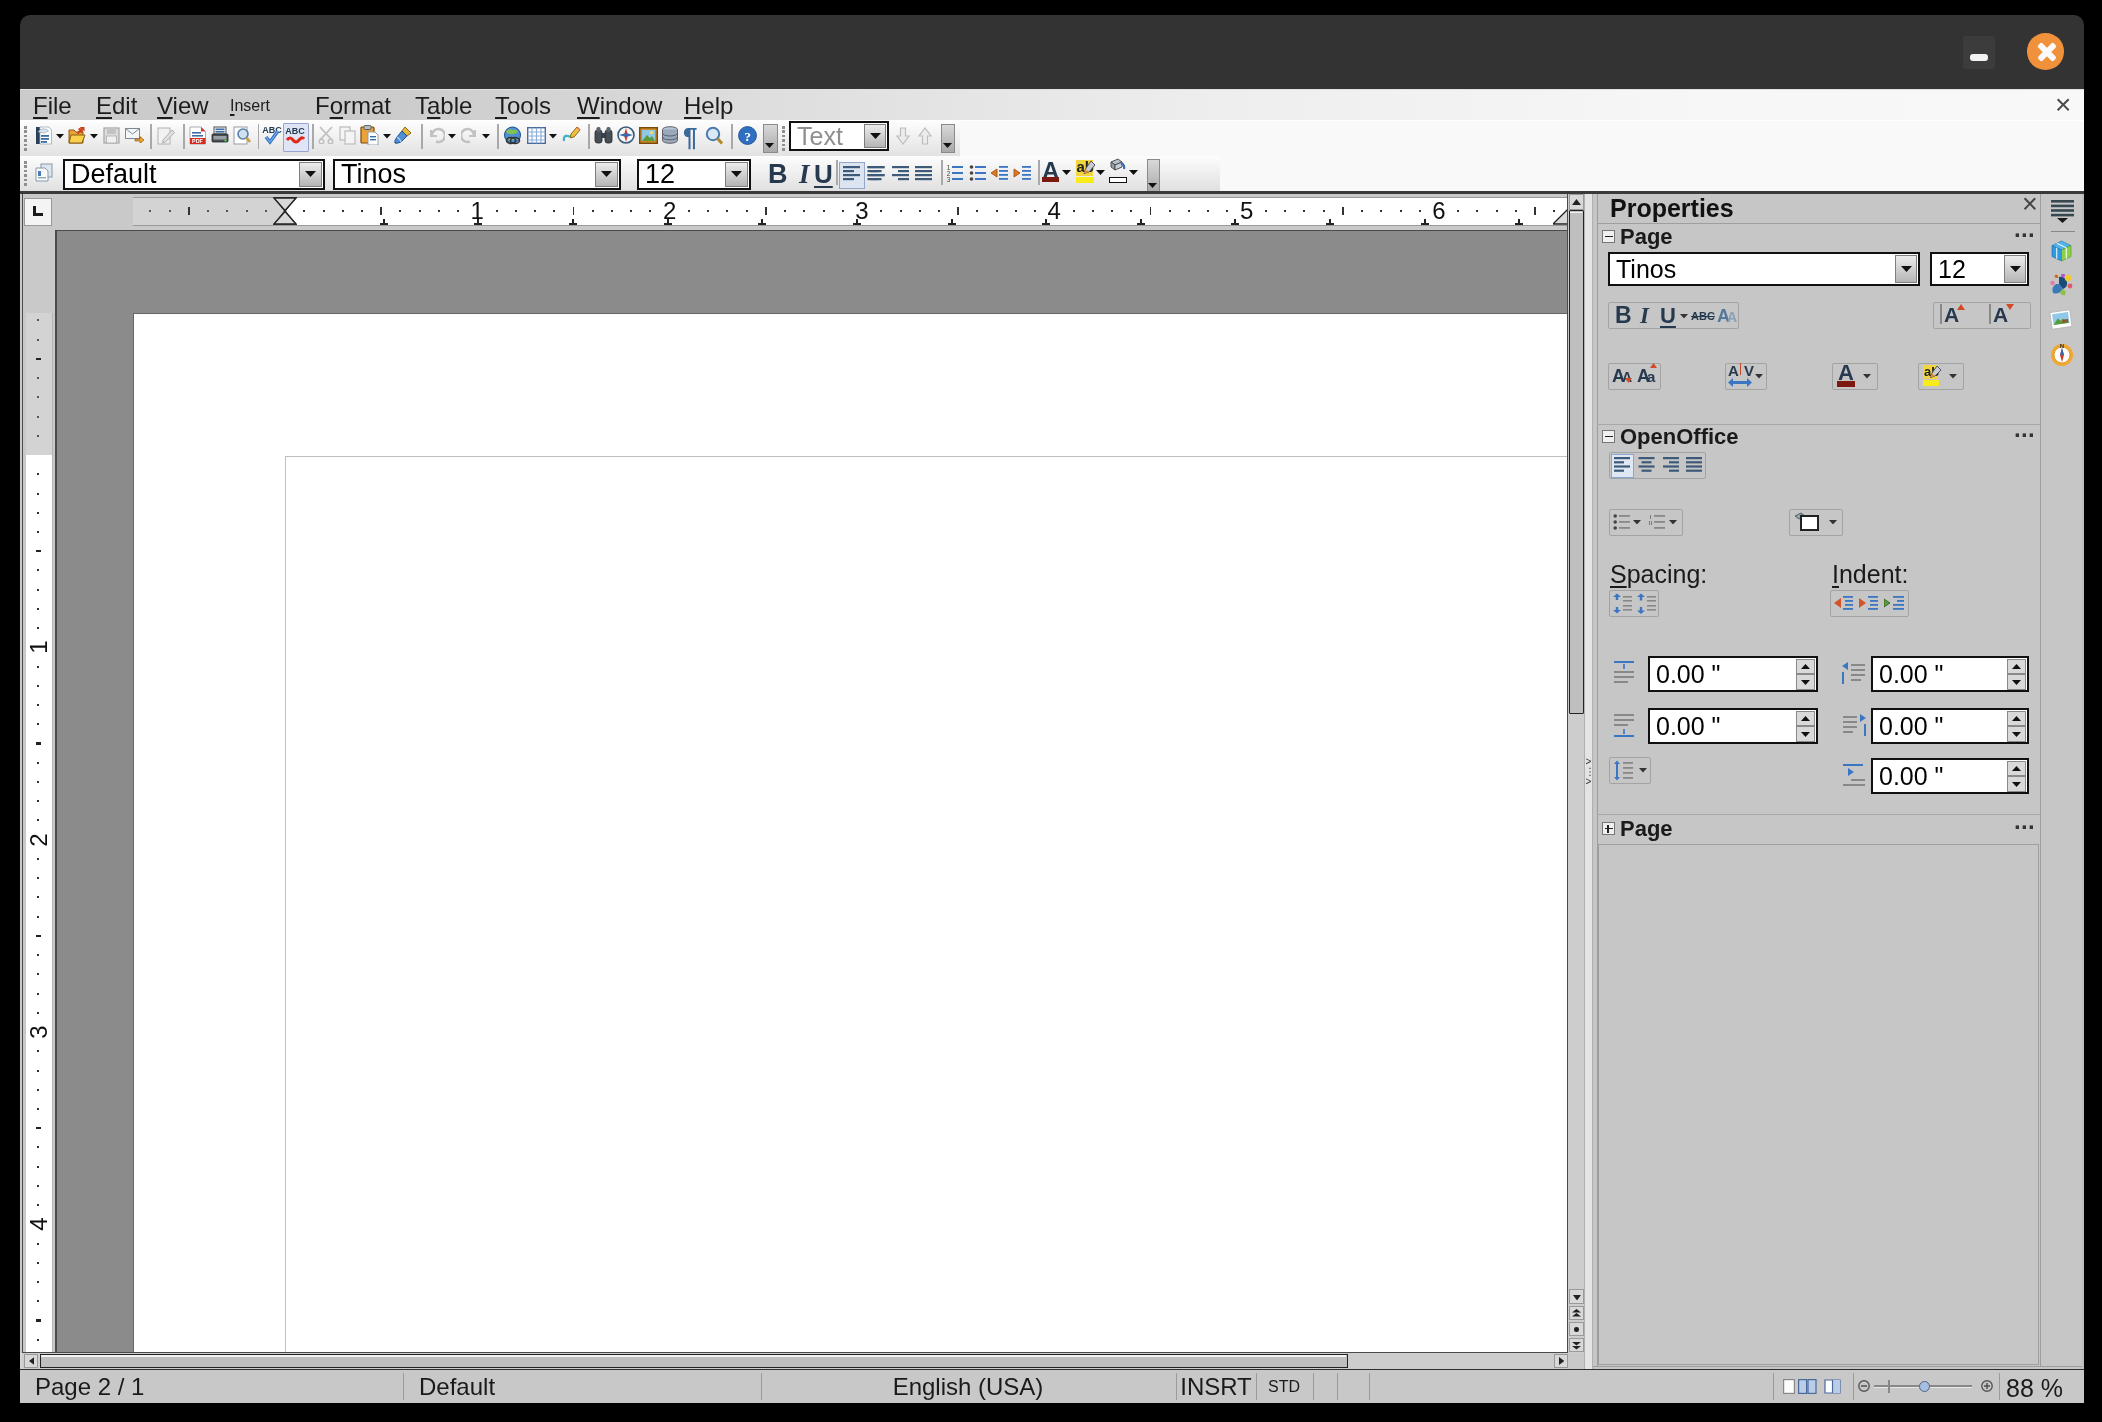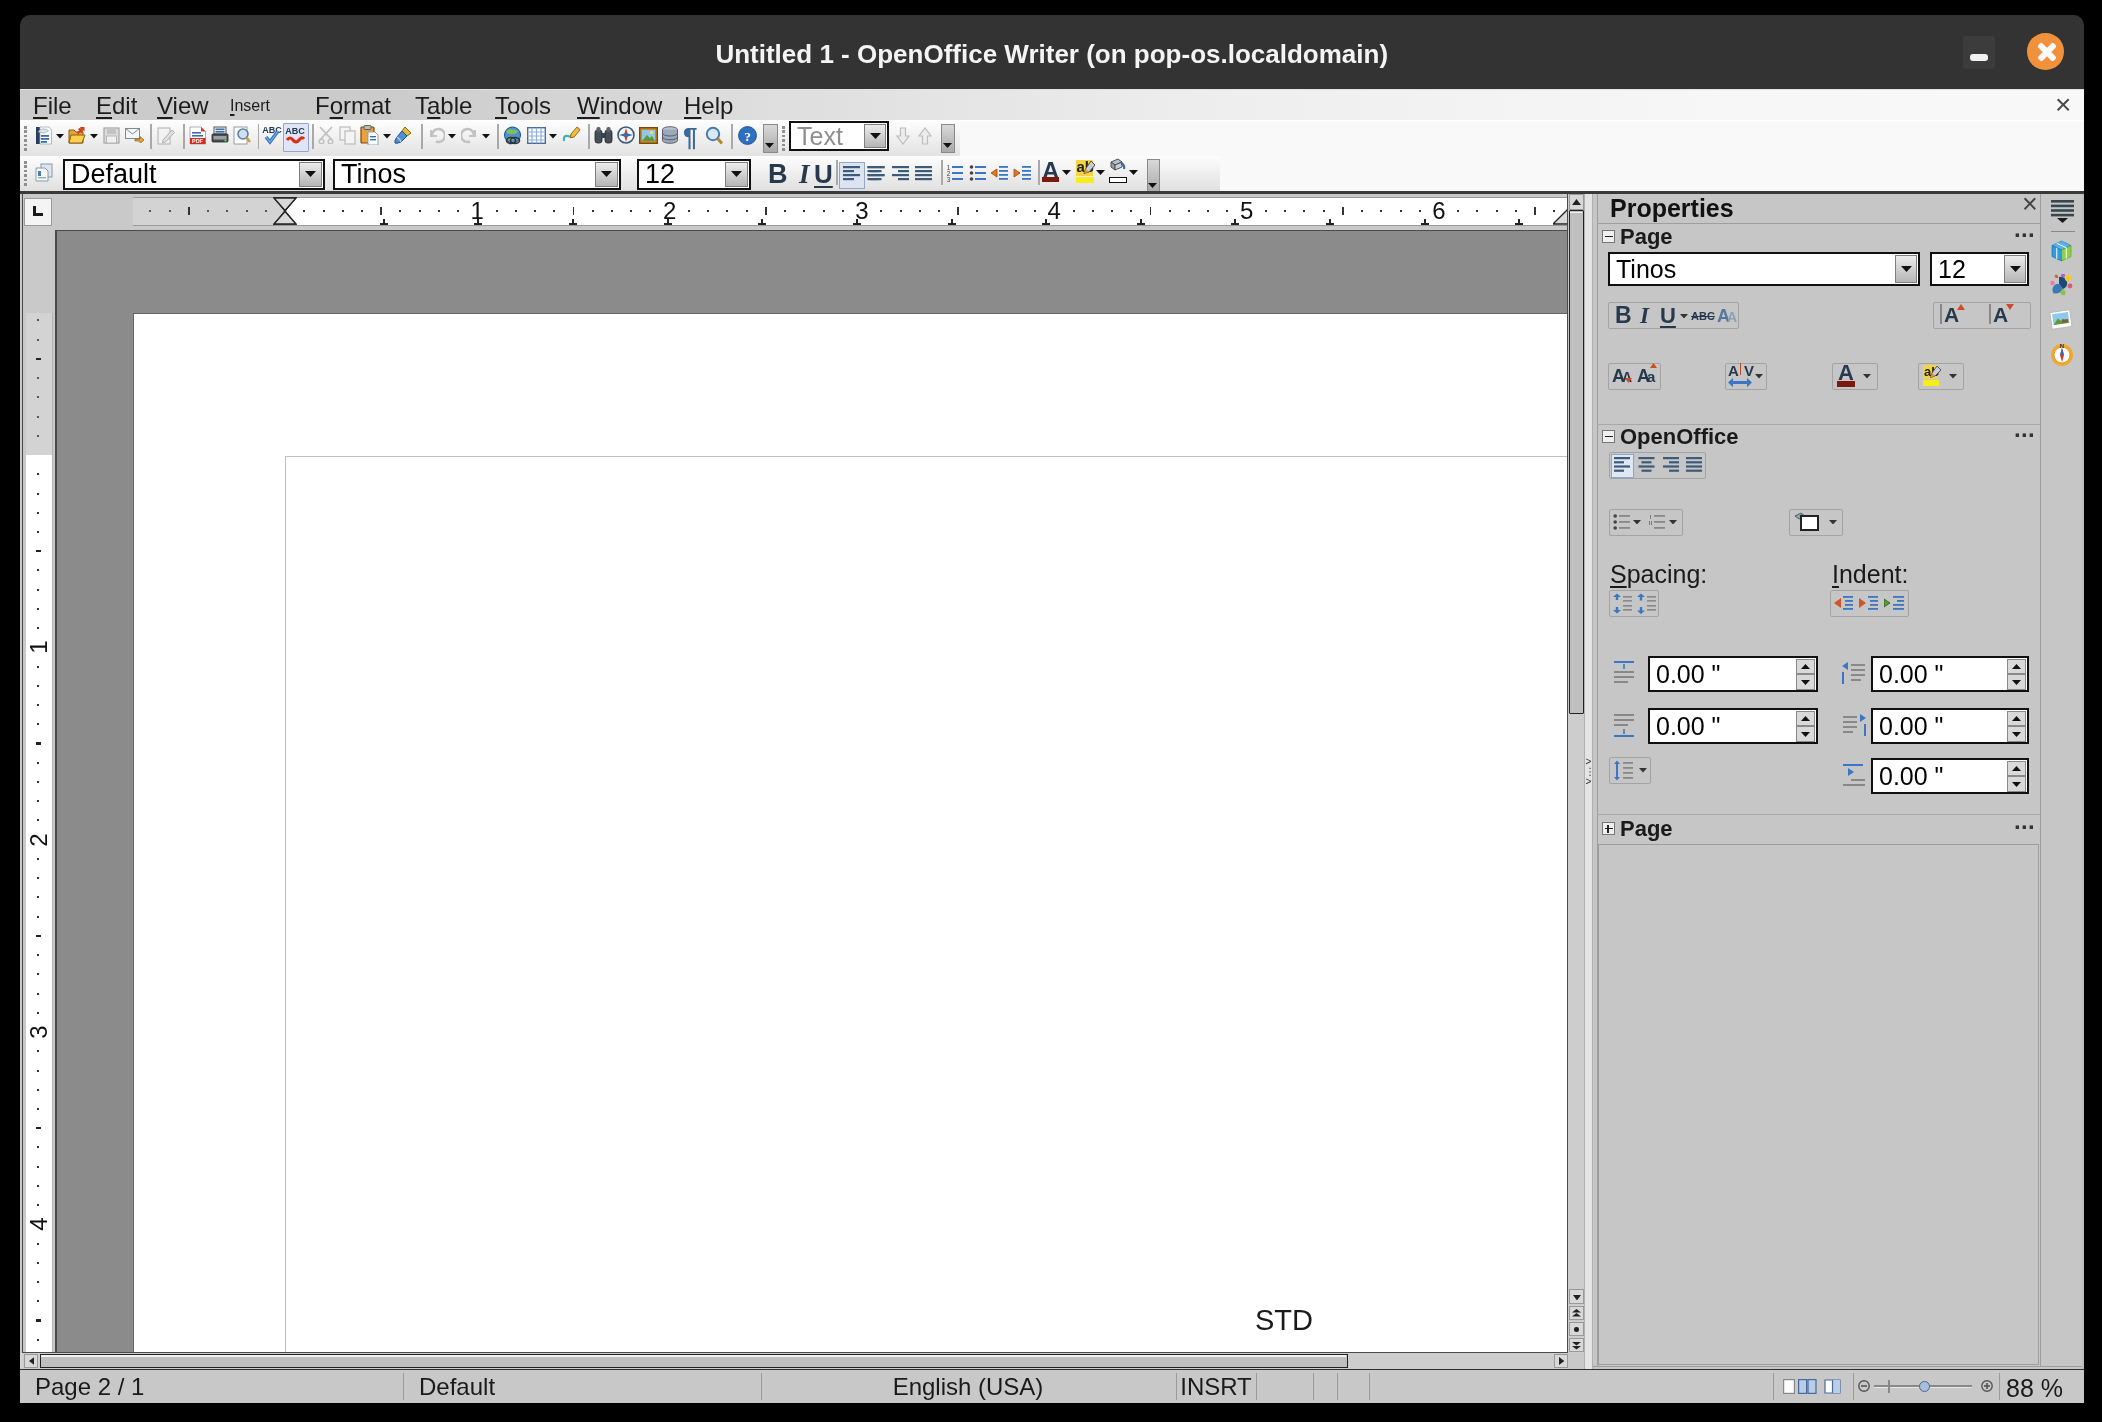--- a/index.html
+++ b/index.html
@@ -1,21 +1,20 @@
 <!DOCTYPE html>
 <html><head><meta charset="utf-8"><style>
 * { margin:0; padding:0; }
 body { background:#000; font-family:"Liberation Sans",sans-serif; }
 #root { position:relative; width:2102px; height:1422px; background:#000; overflow:hidden; }
 #root > div, #root > svg { position:absolute; }
 u { text-decoration-thickness:2px; text-underline-offset:3px; }
 </style></head><body>
 <div id="root">
 <div class="" style="left:20px;top:15px;width:2063.5px;height:73.5px;background:#333333;border-radius:10px 10px 0 0"></div>
-<div style="position:absolute;left:1051.75px;top:38px;transform:translateX(-50%);font-size:26px;color:#f4f4f4;font-weight:bold;line-height:32px;white-space:nowrap;">Untitled 1 - OpenOffice Writer (on pop-os.localdomain)</div>
 <div class="" style="left:1963px;top:36px;width:32px;height:33px;background:#3c3c3c;border-radius:3px"></div>
 <div class="" style="left:1969.5px;top:54px;width:18px;height:6.5px;background:#f2f2f2;border-radius:3px"></div>
 <div class="" style="left:2027.2px;top:33.2px;width:36.6px;height:36.6px;background:#f1913c;border-radius:50%"></div>
 <div class="" style="left:2035.5px;top:48.7px;width:22px;height:5.8px;background:#fafafa;border-radius:2px;transform:rotate(45deg)"></div>
 <div class="" style="left:2035.5px;top:48.7px;width:22px;height:5.8px;background:#fafafa;border-radius:2px;transform:rotate(-45deg)"></div>
 <div class="" style="left:20px;top:88.5px;width:2063.5px;height:1314.5px;background:#f9f9f9"></div>
 <div class="" style="left:20px;top:88.5px;width:2px;height:1314.5px;background:#d4d4d4"></div>
 <div class="" style="left:2082.0px;top:88.5px;width:1.5px;height:1314.5px;background:#bdbdbd"></div>
 <div class="" style="left:20px;top:88.5px;width:2063.5px;height:31.5px;background:linear-gradient(90deg,#cbcbcb 0px,#cbcbcb 360px,#dedede 750px,#eeeeee 1200px,#f7f7f7 1700px,#f8f8f8 100%)"></div>
 <div class="" style="left:20px;top:88.5px;width:2063.5px;height:1px;background:#e2e2e2"></div>
@@ -611,21 +610,21 @@
 <div class="" style="left:1313px;top:1373px;width:1px;height:27px;background:#9b9b9b"></div>
 <div class="" style="left:1337px;top:1373px;width:1px;height:27px;background:#9b9b9b"></div>
 <div class="" style="left:1369px;top:1373px;width:1px;height:27px;background:#9b9b9b"></div>
 <div class="" style="left:1773px;top:1373px;width:1px;height:27px;background:#9b9b9b"></div>
 <div class="" style="left:1853px;top:1373px;width:1px;height:27px;background:#9b9b9b"></div>
 <div class="" style="left:1999px;top:1373px;width:1px;height:27px;background:#9b9b9b"></div>
 <div style="position:absolute;left:35px;top:1373px;font-size:24px;color:#1a1a1a;font-weight:normal;line-height:28px;white-space:nowrap;">Page 2 / 1</div>
 <div style="position:absolute;left:419px;top:1373px;font-size:24px;color:#1a1a1a;font-weight:normal;line-height:28px;white-space:nowrap;">Default</div>
 <div style="position:absolute;left:968px;top:1373px;transform:translateX(-50%);font-size:24px;color:#1a1a1a;font-weight:normal;line-height:30px;white-space:nowrap;line-height:28px">English (USA)</div>
 <div style="position:absolute;left:1216px;top:1373px;transform:translateX(-50%);font-size:24px;color:#1a1a1a;font-weight:normal;line-height:30px;white-space:nowrap;line-height:28px">INSRT</div>
-<div style="position:absolute;left:1284px;top:1306px;transform:translateX(-50%);font-size:29px;color:#1a1a1a;font-weight:normal;line-height:30px;white-space:nowrap;line-height:28px">STD</div>
+<div style="position:absolute;left:1284px;top:1373px;transform:translateX(-50%);font-size:16px;color:#1a1a1a;font-weight:normal;line-height:30px;white-space:nowrap;line-height:28px">STD</div>
 <svg style="position:absolute;left:1783px;top:1379px" width="12" height="15" viewBox="0 0 12 15">
       <rect x="0.6" y="0.6" width="10.8" height="13.8" fill="#fdfdfd" stroke="#888" stroke-width="1.2"></rect>
     </svg>
 <svg style="position:absolute;left:1798px;top:1379px" width="19" height="15" viewBox="0 0 19 15">
       <rect x="0.6" y="0.6" width="8" height="13.8" fill="#b9cce8" stroke="#4a6a9a" stroke-width="1.2"></rect>
       <rect x="10" y="0.6" width="8" height="13.8" fill="#b9cce8" stroke="#4a6a9a" stroke-width="1.2"></rect>
     </svg>
 <svg style="position:absolute;left:1824px;top:1379px" width="17" height="15" viewBox="0 0 17 15">
       <path d="M8.5 1 L1 1 L1 14 L8.5 14 L16 14 L16 1 Z" fill="#fdfdfd" stroke="#4a6a9a" stroke-width="1.2"></path>
       <rect x="8.5" y="1" width="7.5" height="13" fill="#b9cce8"></rect>

